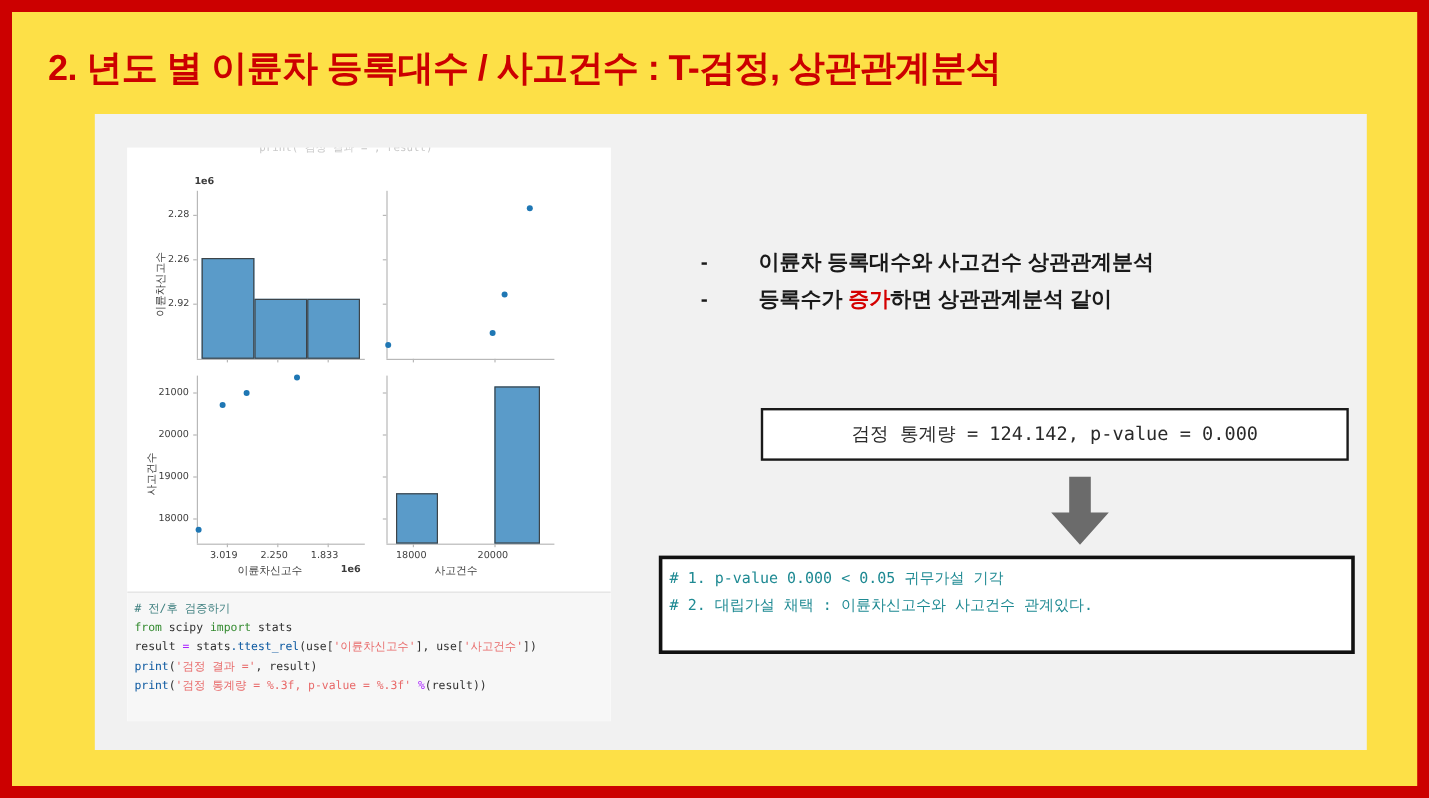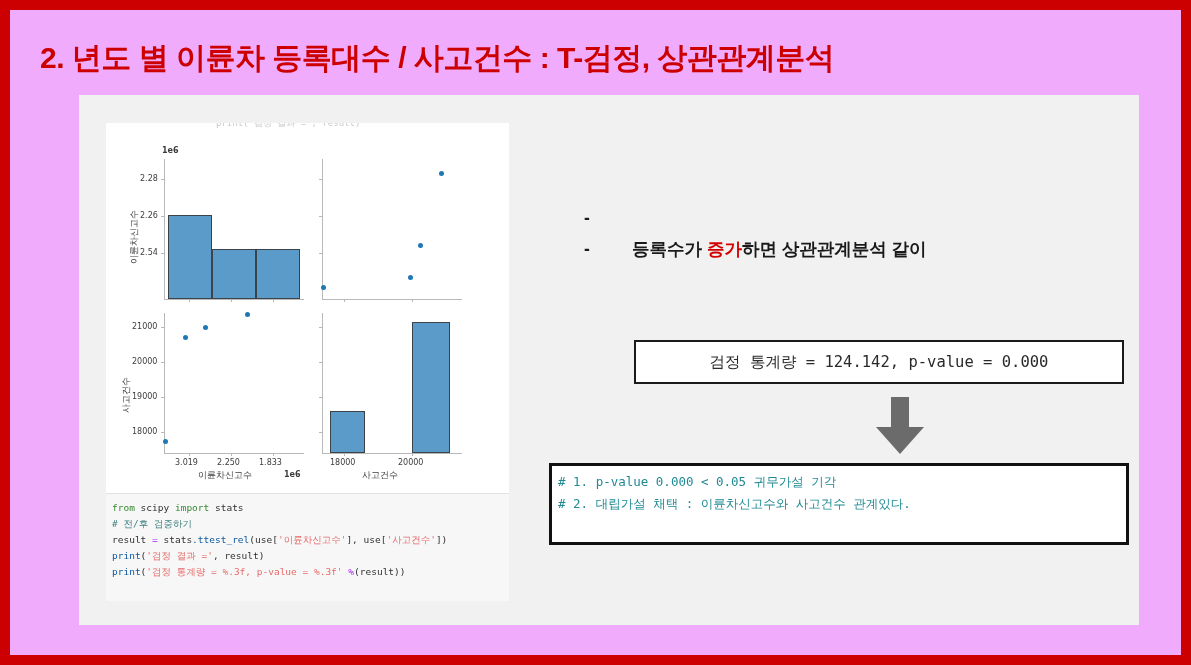--- a/index.html
+++ b/index.html
@@ -6,21 +6,21 @@
   body{
     width:1191px;height:665px;
     background:#cc0000;
     font-family:"Liberation Sans","DejaVu Sans",sans-serif;
     overflow:hidden;
   }
   .slide-frame{
     position:absolute;
     left:10px;top:10px;
     width:1171px;height:645px;
-    background:#f0abfc;
+    background:#fde047;
     box-sizing:border-box;
   }
   
   .slide-title{
     position:absolute;left:30px;top:24px;
     width:1100px;height:48px;
     color:#cc0000;
     font-size:30px;
     font-weight:bold;
     letter-spacing:-0.5px;
@@ -192,21 +192,21 @@
         <div class="panel" style="left:58px;top:24px;width:140px;height:140px;">
           <div class="offsettext" style="left:-2px;top:-13px;">1e6</div>
           <div class="axis-line" style="left:0;top:0;width:1px;height:140px;"></div>
           <div class="axis-line" style="left:0;top:140px;width:140px;height:1px;"></div>
 
           <div class="tick" style="left:-3px;top:20px;width:3px;height:1px;"></div>
           <div class="tick" style="left:-3px;top:57px;width:3px;height:1px;"></div>
           <div class="tick" style="left:-3px;top:94px;width:3px;height:1px;"></div>
           <div class="ticklabel" style="left:-24px;top:15px;">2.28</div>
           <div class="ticklabel" style="left:-24px;top:52px;">2.26</div>
-          <div class="ticklabel" style="left:-24px;top:89px;">2.54</div>
+          <div class="ticklabel" style="left:-24px;top:89px;">2.92</div>
 
           <div class="tick" style="left:25px;top:140px;width:1px;height:3px;"></div>
           <div class="tick" style="left:67px;top:140px;width:1px;height:3px;"></div>
           <div class="tick" style="left:109px;top:140px;width:1px;height:3px;"></div>
 
           <div class="axlabel vert" style="left:-36px;top:105px;">이륜차신고수</div>
 
           <div class="bar" style="left:4px;top:56px;width:44px;height:84px;"></div>
           <div class="bar" style="left:48px;top:90px;width:44px;height:50px;"></div>
           <div class="bar" style="left:92px;top:90px;width:44px;height:50px;"></div>
@@ -270,32 +270,33 @@
           <div class="ticklabel" style="left:76px;top:145px;">20000</div>
           <div class="axlabel" style="left:40px;top:156px;">사고건수</div>
 
           <div class="bar" style="left:8px;top:98px;width:35px;height:42px;"></div>
           <div class="bar" style="left:90px;top:9px;width:38px;height:131px;"></div>
         </div>
 
       </div>
 
       <div class="code-cell">
+        <div class="code-line cm"># 전/후 검증하기</div>
         <div class="code-line"><span class="kw">from</span> scipy <span class="kw">import</span> stats</div>
-        <div class="code-line cm"># 전/후 검증하기</div>
         <div class="code-line">result <span class="op">=</span> stats<span class="fn">.ttest_rel</span>(use[<span class="st">'이륜차신고수'</span>], use[<span class="st">'사고건수'</span>])</div>
         <div class="code-line"><span class="fn">print</span>(<span class="st">'검정 결과 ='</span>, result)</div>
         <div class="code-line"><span class="fn">print</span>(<span class="st">'검정 통계량 = %.3f, p-value = %.3f'</span> <span class="op">%</span>(result))</div>
       </div>
 
     </div>
 
     <div class="bullets">
       <div class="bullet-row">
         <span class="dash">-</span>
+        <span>이륜차 등록대수와 사고건수 상관관계분석</span>
       </div>
       <div class="bullet-row">
         <span class="dash">-</span>
         <span><span>등록수가 </span><span class="hl">증가</span><span>하면 상관관계분석 같이</span></span>
       </div>
     </div>
 
     <div class="result-box">
       <span class="result-text">검정 통계량 = 124.142, p-value = 0.000</span>
     </div>

